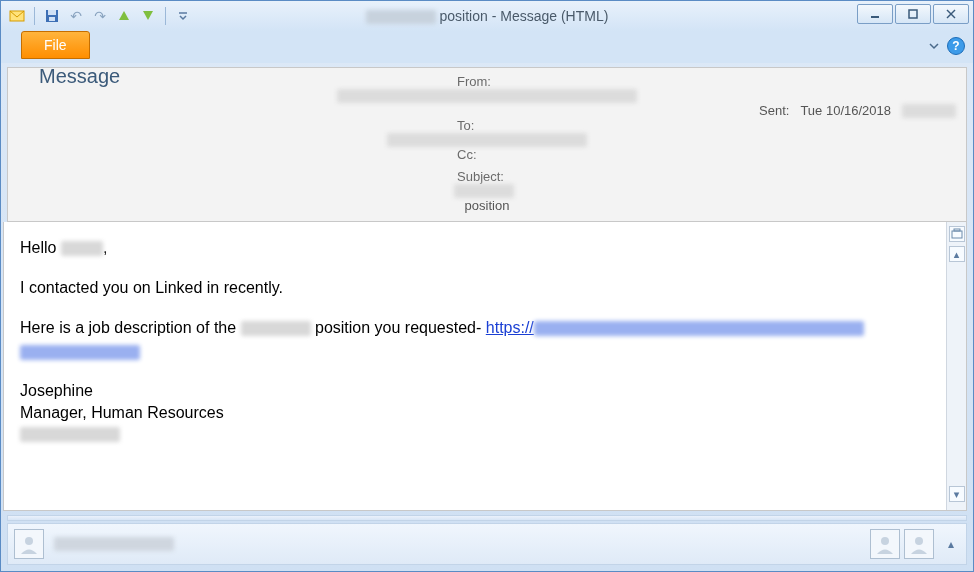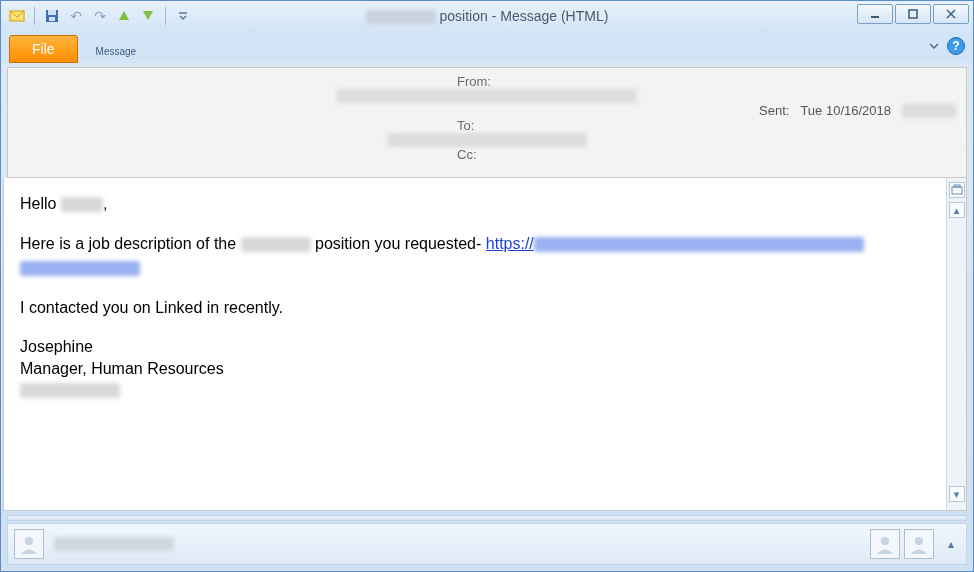--- a/index.html
+++ b/index.html
@@ -55,39 +55,40 @@
     width: 36px; height: 20px;
     border: 1px solid #7a9ec6;
     background: linear-gradient(to bottom, #f3f8fd, #d6e6f6);
     border-radius: 2px;
     display: flex; align-items: center; justify-content: center;
     color: #3a5a7a; font-size: 12px;
   }
   
   .ribbon {
     height: 32px;
-    display: flex; align-items: flex-end;
+    display: flex; align-items: flex-start;
     background: linear-gradient(to bottom, #d3e4f6 0, #d3e4f6 100%);
     position: relative;
-    padding-left: 8px;
+    padding-left: 20px;
+    flex-direction: column;
   }
   .file-tab {
     background: linear-gradient(to bottom, #ffb43d, #ff8e00);
     border: 1px solid #c56e00;
     color: #fff;
     padding: 5px 22px 5px 22px;
     font-size: 14px;
     margin-bottom: 0;
     border-top-left-radius: 3px;
     border-top-right-radius: 3px;
   }
   .msg-tab {
     color: #3b5a7a;
     padding: 6px 18px;
-    font-size: 10px;
+    font-size: 20px;
   }
   .ribbon-right {
     position: absolute; right: 8px; top: 6px;
     display: flex; align-items: center; gap: 6px;
   }
   .help-circ {
     width: 18px; height: 18px; border-radius: 50%;
     background: #3d9be9; border: 1px solid #1d6db8;
     color: #fff; font-size: 12px; font-weight: bold;
     display: flex; align-items: center; justify-content: center;
@@ -278,32 +279,37 @@
           <span class="blurbox" style="width:54px"></span>
         </span>
       </div>
       <div class="hrow">
         <span class="hlabel">To:</span>
         <span class="blurbox" style="width:200px"></span>
       </div>
       <div class="hrow">
         <span class="hlabel">Cc:</span>
       </div>
+      <div class="hrow">
+        <span class="hlabel">Subject:</span>
+        <span class="subj-pre blurbox" style="width:60px"></span>
+        <span>position</span>
+      </div>
     </div>
   </div>
 
   <div class="body-frame">
     <div class="body-content">
       <p>
         <span>Hello </span><span class="blur-inline" style="width:42px"></span><span>,</span>
       </p>
+      <p>I contacted you on Linked in recently.</p>
       <p>
         <span>Here is a job description of the </span><span class="blur-inline" style="width:70px"></span><span> position you requested- </span><span class="link"><span>https://</span><span class="blur-link" style="width:330px"></span><br><span class="blur-link" style="width:120px"></span></span>
       </p>
-      <p>I contacted you on Linked in recently.</p>
       <div class="sig">
         <div>Josephine</div>
         <div>Manager, Human Resources</div>
         <div><span class="blur-inline" style="width:100px"></span></div>
       </div>
     </div>
     <div class="rail">
       <div class="rail-btn">
         <svg width="12" height="12">
             <rect x="1" y="3" width="10" height="7" fill="none" stroke="#6d8bab"></rect>

